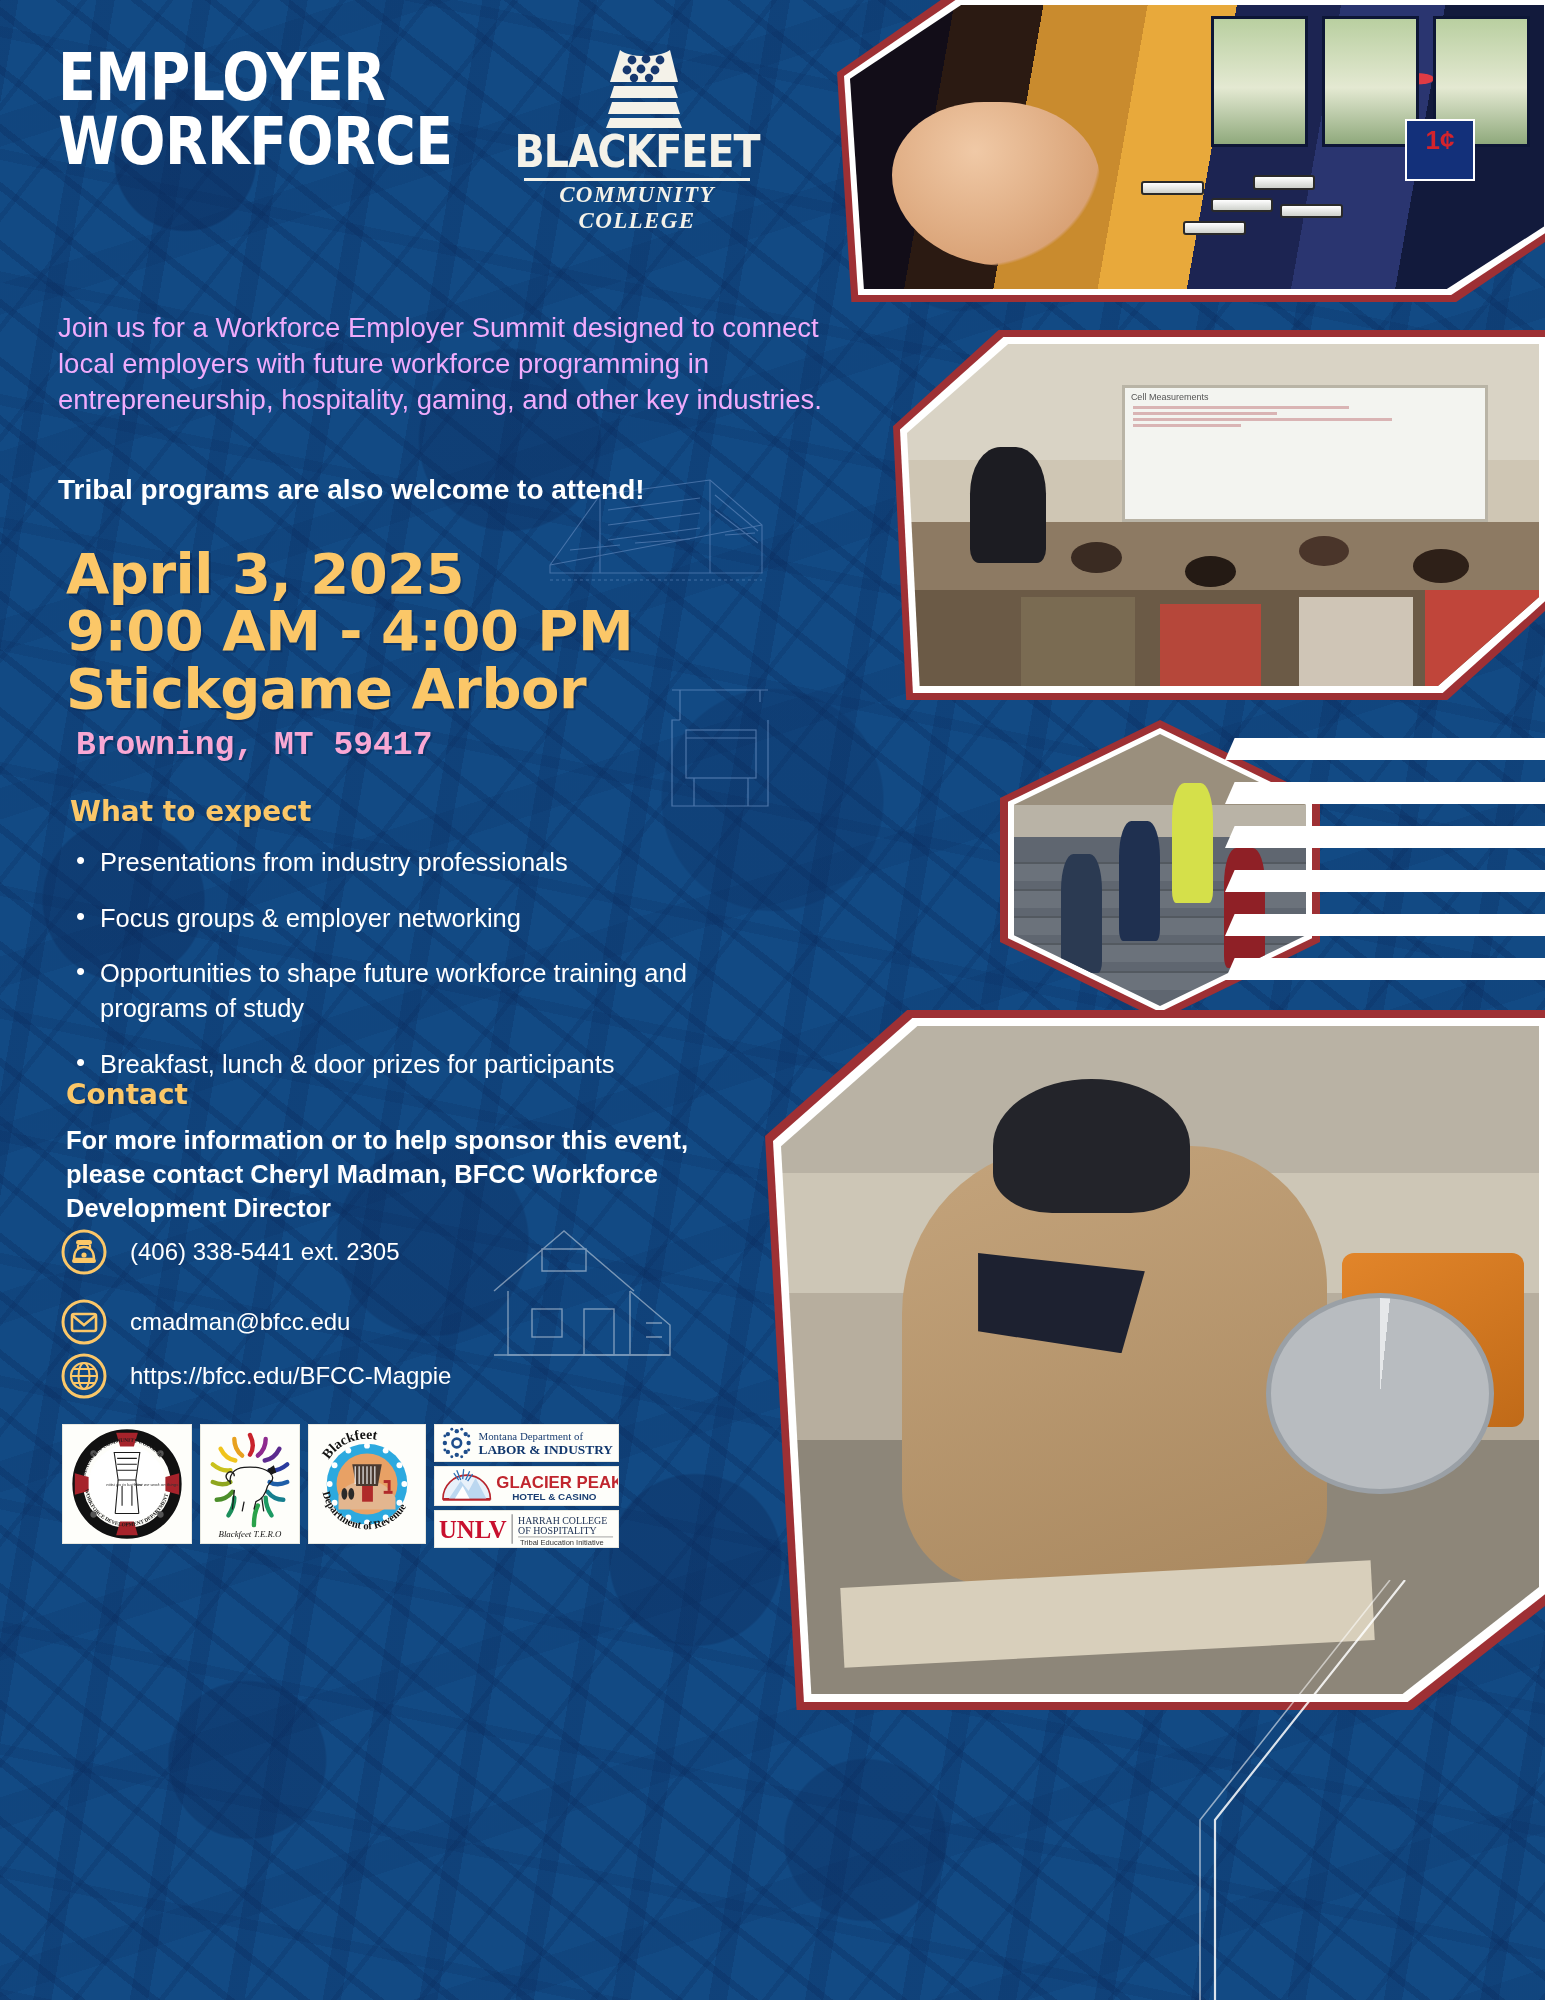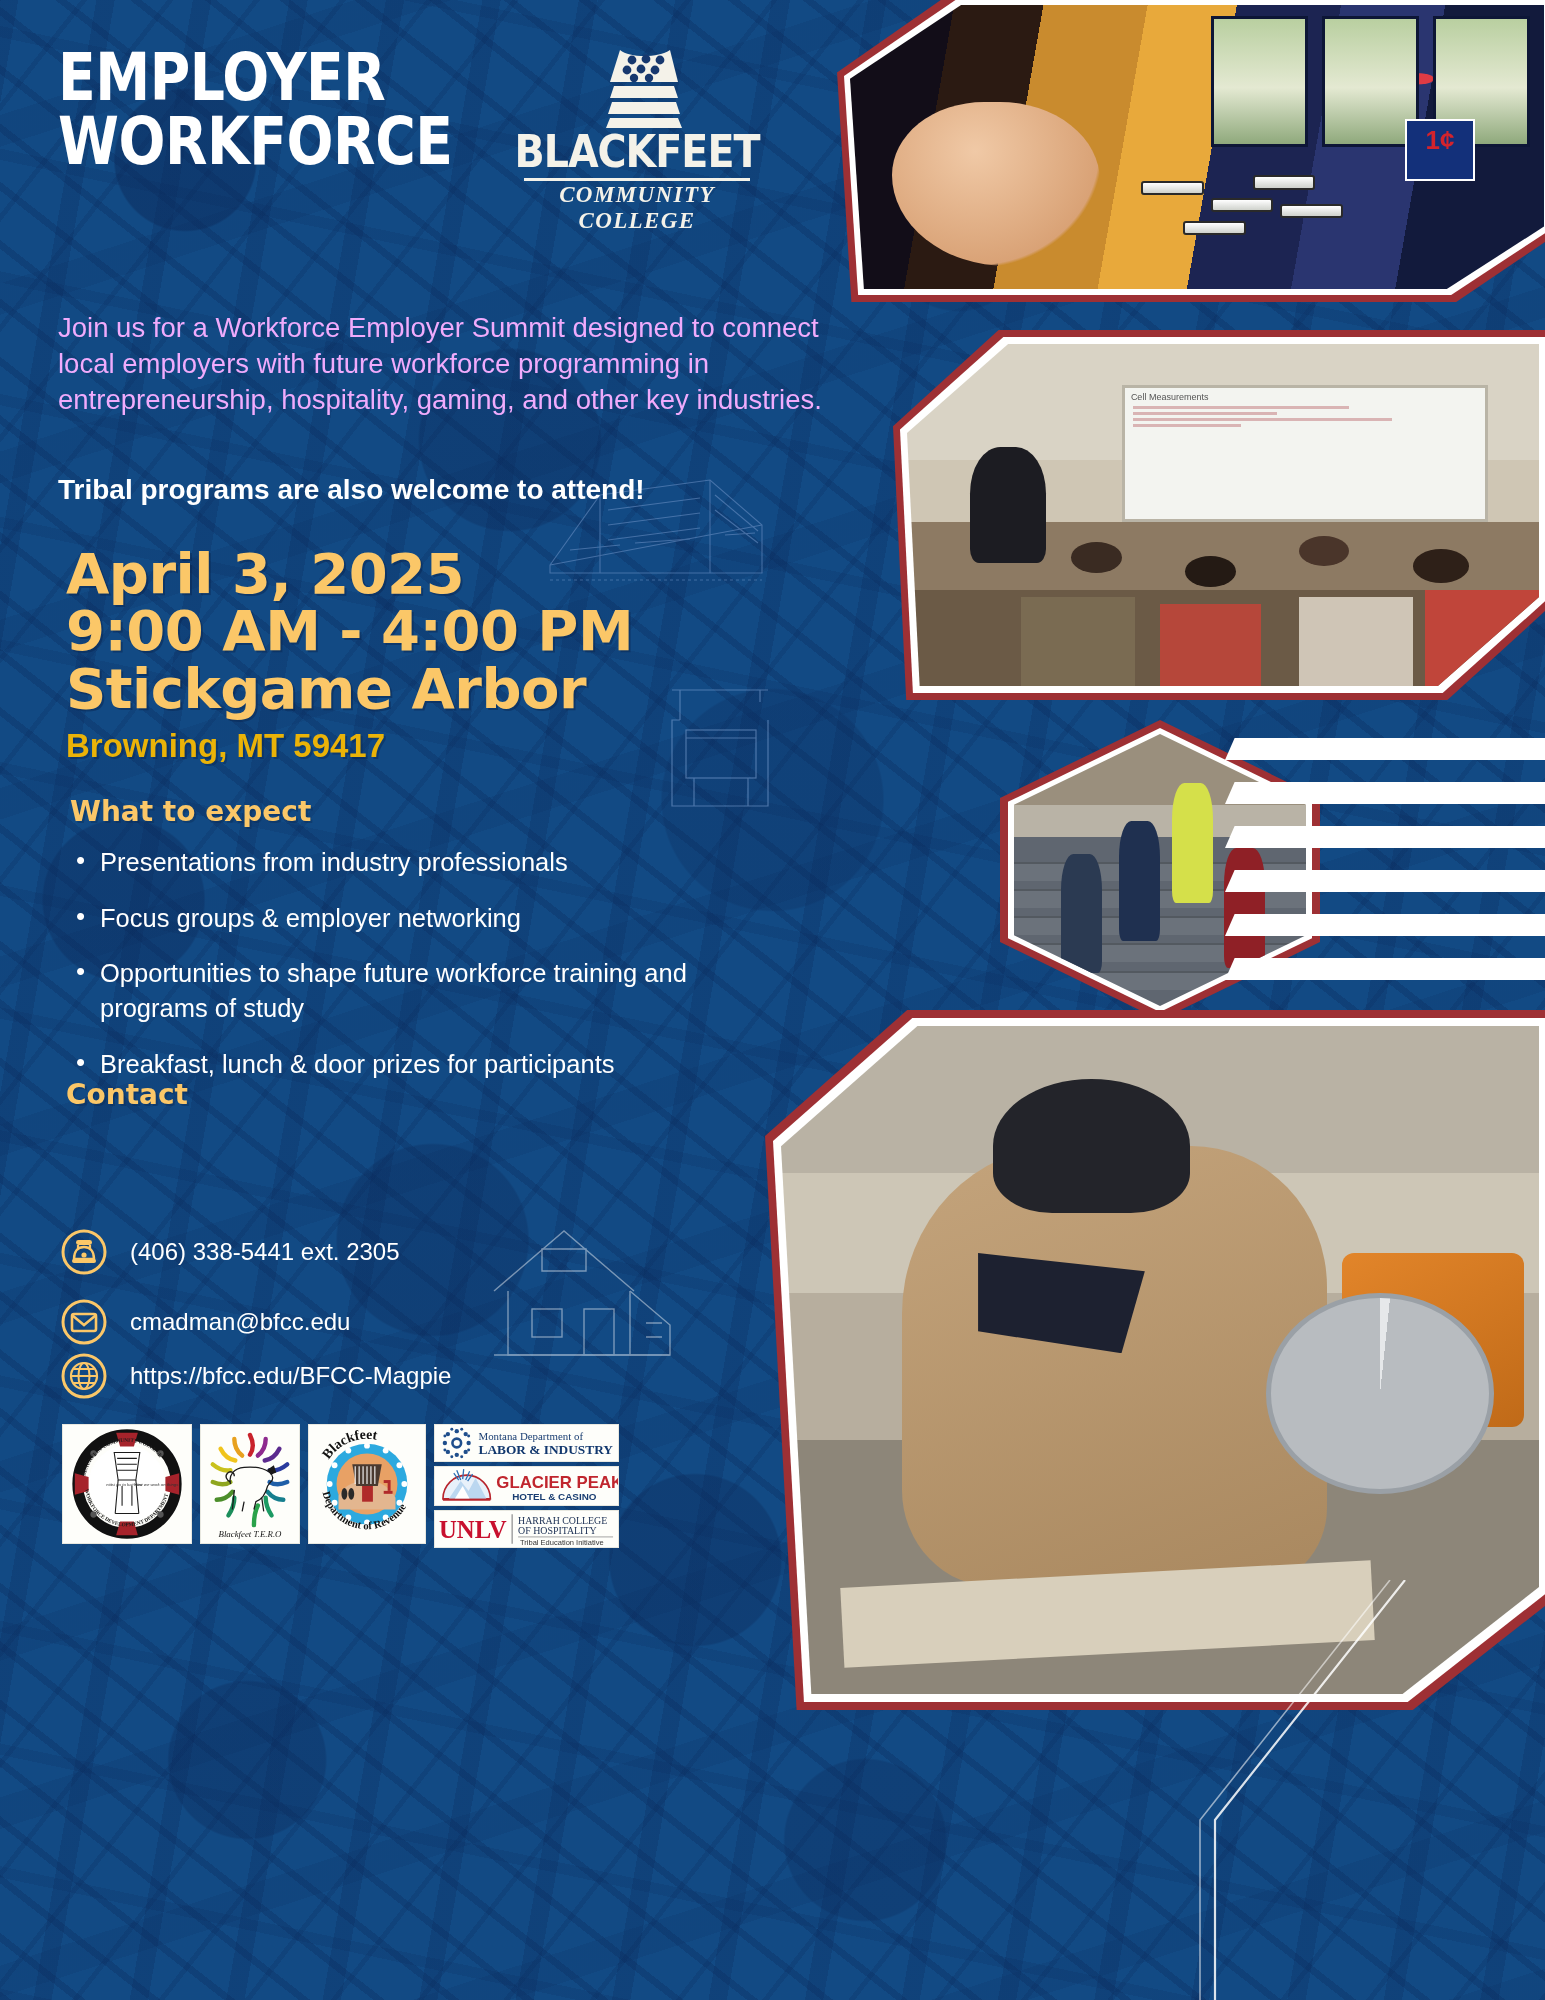--- a/index.html
+++ b/index.html
@@ -87,23 +87,23 @@
   .event-big {
     font-family: "DejaVu Sans", "Liberation Sans", sans-serif;
     font-weight: 700; color: #FBC768; font-size: 56px; line-height: 1.04;
     letter-spacing: -.5px;
     text-shadow: 2px 2px 0 rgba(8,36,78,.45);
   }
   #event-date  { position: absolute; left: 66px; top: 545px; }
   #event-time  { position: absolute; left: 66px; top: 602px; }
   #event-place { position: absolute; left: 66px; top: 660px; }
   #event-city  {
-    position: absolute; left: 66px; top: 727px;
-    font-family: Liberation Sans, sans-serif;
-    font-weight: 700; color: #eab308; font-size: 33px;
+    position: absolute; left: 76px; top: 727px;
+    font-family: Liberation Mono, monospace;
+    font-weight: 700; color: #f9a8d4; font-size: 33px;
     text-shadow: 2px 2px 0 rgba(8,36,78,.40);
   }
 
   .section-head {
     font-family: "DejaVu Sans", "Liberation Sans", sans-serif;
     font-weight: 700; color: #FBC768; font-size: 28px;
     text-shadow: 2px 2px 0 rgba(8,36,78,.35);
   }
   #expect-head { position: absolute; left: 70px; top: 795px; }
 
@@ -393,20 +393,21 @@
 
   <div class="section-head" id="expect-head">What to expect</div>
   <ul id="expect-list">
     <li>Presentations from industry professionals</li>
     <li>Focus groups &amp; employer networking</li>
     <li>Opportunities to shape future workforce training and programs of study</li>
     <li>Breakfast, lunch &amp; door prizes for participants</li>
   </ul>
 
   <div class="section-head" id="contact-head">Contact</div>
+  <p id="contact-body">For more information or to help sponsor this event, please contact Cheryl Madman, BFCC Workforce Development Director</p>
 
   <div class="contact-row" id="row-phone">
     <svg class="contact-ico" viewBox="0 0 48 48">
       <circle cx="24" cy="24" r="21" fill="none" stroke="#FBC768" stroke-width="3"></circle>
       <path d="M14 31 C14 23 18 19 24 19 C30 19 34 23 34 31 Z" fill="none" stroke="#FBC768" stroke-width="2.4"></path>
       <rect x="12" y="31" width="24" height="4" rx="2" fill="#FBC768"></rect>
       <rect x="16" y="12" width="16" height="5" rx="2.4" fill="#FBC768"></rect>
       <path d="M18 17 L18 21 M30 17 L30 21" stroke="#FBC768" stroke-width="2.2"></path>
       <circle cx="24" cy="27" r="2.6" fill="#FBC768"></circle>
     </svg>

